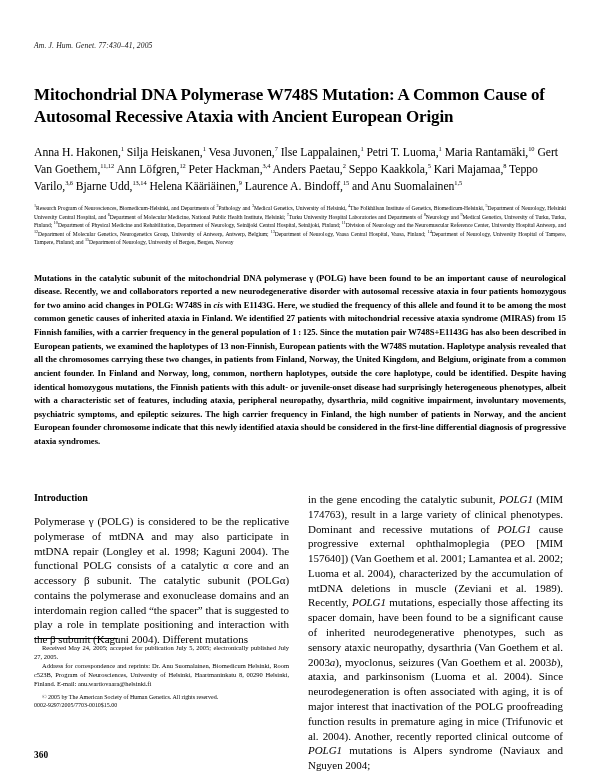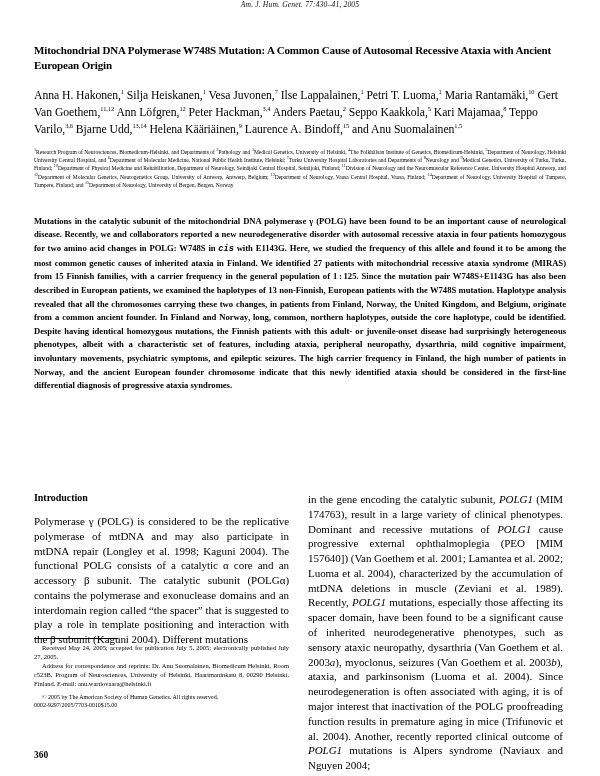--- a/index.html
+++ b/index.html
@@ -18,31 +18,32 @@
   .page {
     position: relative;
     width: 600px;
     height: 776px;
     box-sizing: border-box;
     padding: 0 34px;
   }
 
   
   .running-head {
-    text-align: center;
+    text-align: left;
     font-style: italic;
     font-size: 7.6px;
     letter-spacing: .15px;
+    padding-top: 41px;
     color: #111;
   }
 
   
   .title {
     margin-top: 34px;
-    font-size: 11px;
+    font-size: 17px;
     font-weight: bold;
     line-height: 1.32;
     letter-spacing: -.15px;
     color: #000;
   }
 
   
   .authors {
     margin-top: 15px;
     font-size: 11.7px;
@@ -72,21 +73,21 @@
 
   
   .abstract {
     margin-top: 25px;
     font-size: 8.65px;
     font-weight: bold;
     line-height: 1.575;
     text-align: justify;
     letter-spacing: -.02px;
   }
-  .abstract i { font-style: italic; font-family: Liberation Mono, monospace; }
+  .abstract i { font-style: italic; }
 
   
   .columns {
     position: absolute;
     left: 34px;
     right: 34px;
     top: 492px;
     display: flex;
     gap: 19px;
   }

